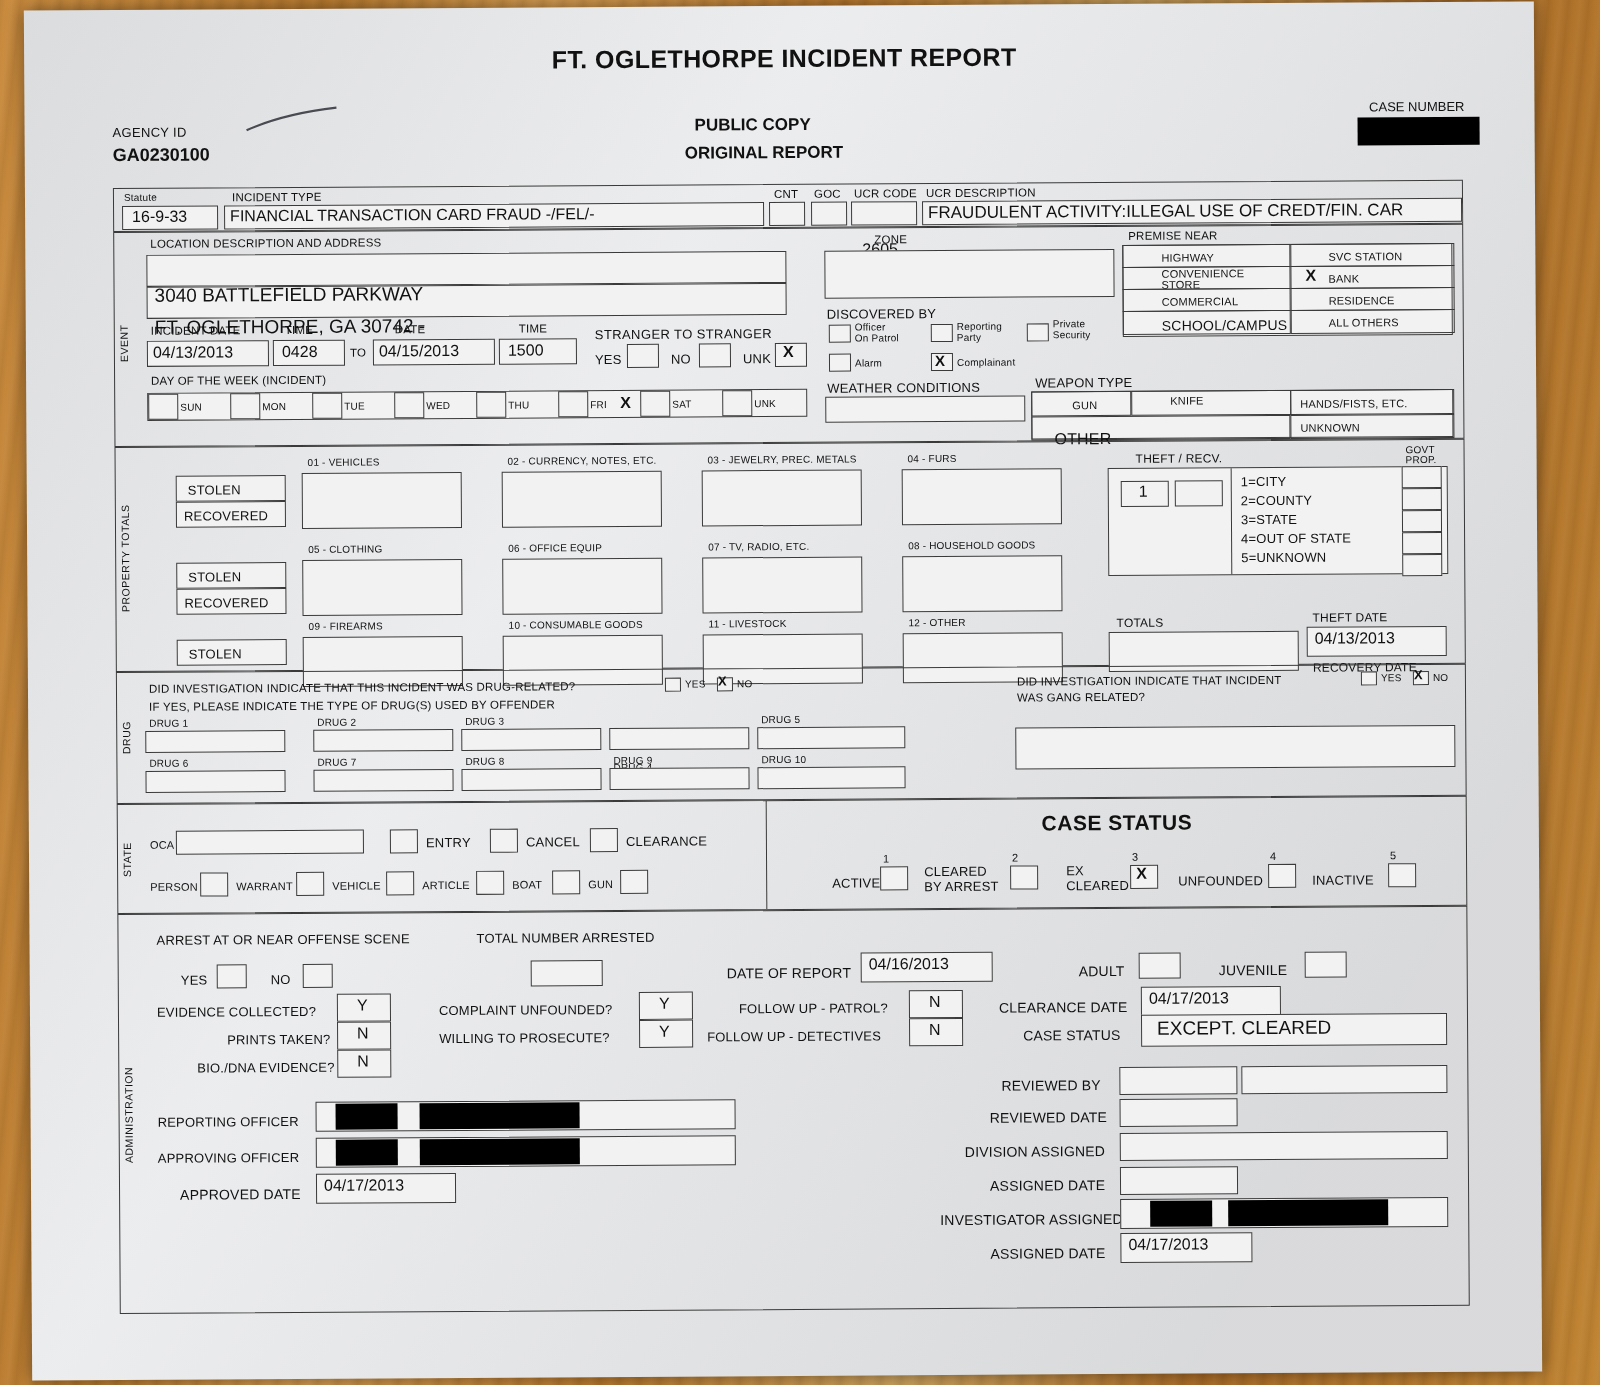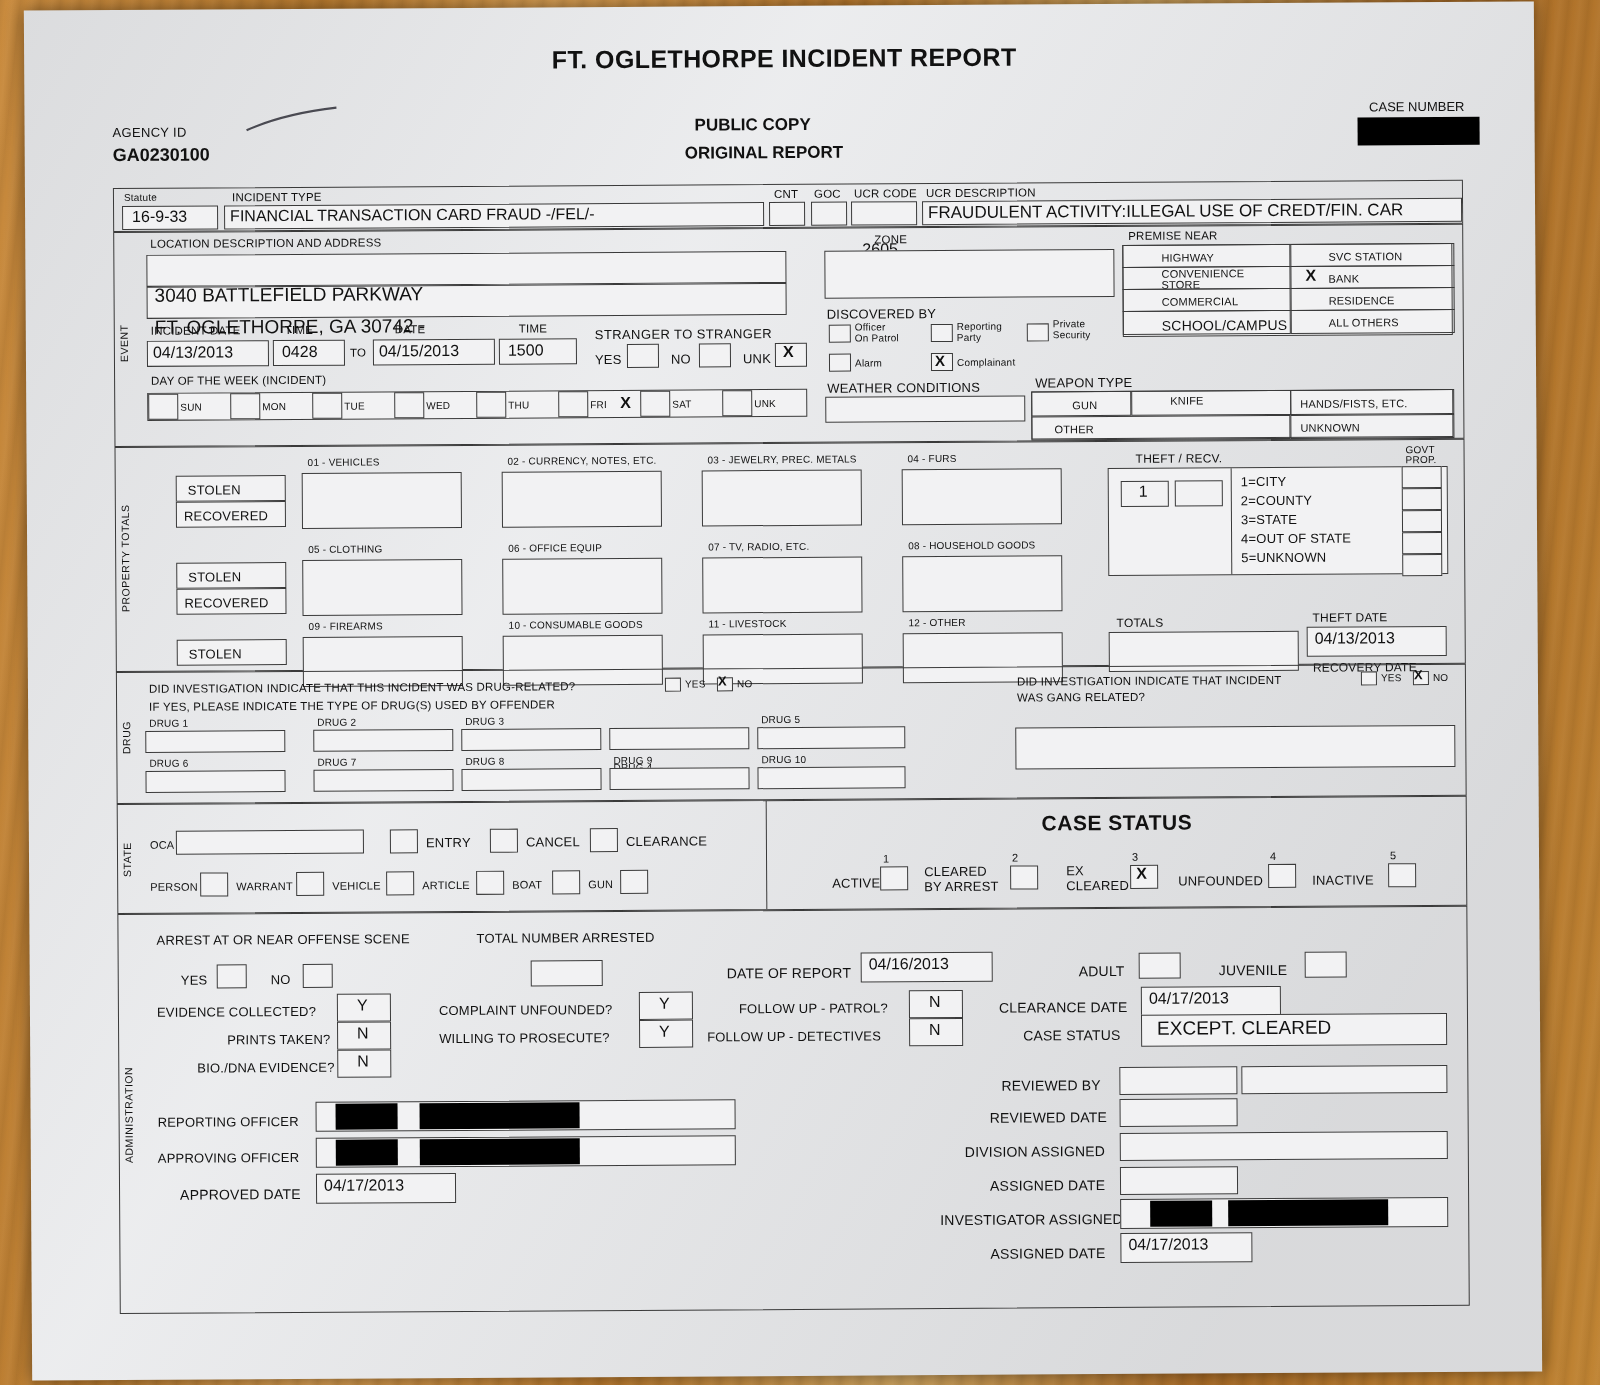--- a/index.html
+++ b/index.html
@@ -160,21 +160,21 @@
 
     <div class="lbl" style="left:920px;top:148px;font-size:13px;">WEAPON TYPE</div>
     <div class="box" style="left:916px;top:164px;width:422px;height:48px;">
       <div class="box" style="left:-1px;top:-1px;width:100px;height:25px;background:transparent;"></div>
       <div class="lbl sm" style="left:40px;top:7px;font-size:11px;">GUN</div>
       <div class="box" style="left:99px;top:-1px;width:160px;height:25px;background:transparent;"></div>
       <div class="lbl sm" style="left:138px;top:3px;font-size:11px;">KNIFE</div>
       <div class="box" style="left:258px;top:-1px;width:164px;height:25px;background:transparent;"></div>
       <div class="lbl sm" style="left:268px;top:7px;font-size:11px;">HANDS/FISTS, ETC.</div>
       <div class="box" style="left:-1px;top:24px;width:259px;height:24px;background:transparent;"></div>
-      <div class="lbl sm" style="left:22px;top:31px;font-size:11px;">OTHER</div>
+      <div class="lbl sm" style="left:22px;top:38px;font-size:16px;">OTHER</div>
       <div class="box" style="left:258px;top:24px;width:164px;height:24px;background:transparent;"></div>
       <div class="lbl sm" style="left:268px;top:31px;font-size:11px;">UNKNOWN</div>
     </div>
 
     <div class="lbl" style="left:36px;top:92px;">INCIDENT DATE</div>
     <div class="box" style="left:32px;top:108px;width:122px;height:26px;"></div>
     <div class="fieldtext" style="left:38px;top:111px;">04/13/2013</div>
 
     <div class="lbl" style="left:170px;top:92px;">TIME</div>
     <div class="box" style="left:158px;top:108px;width:72px;height:26px;"></div>

